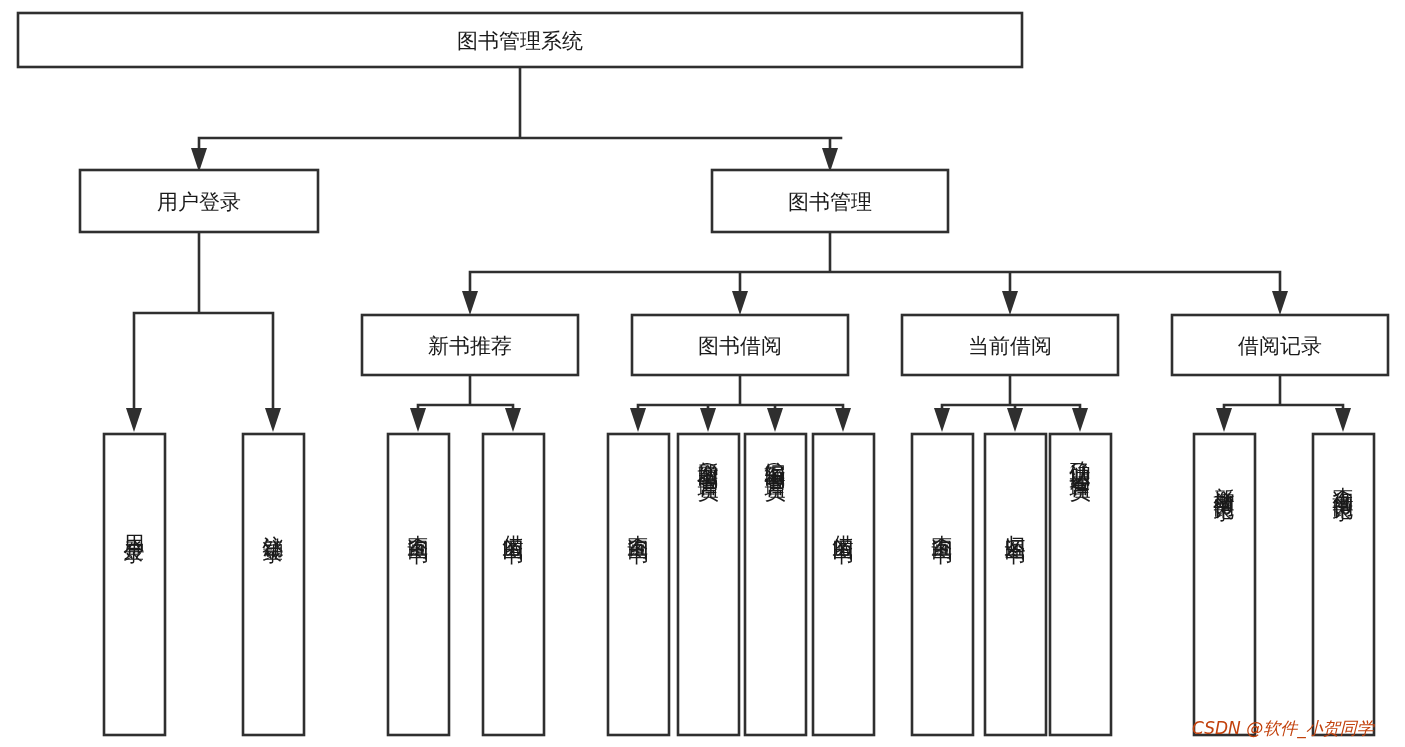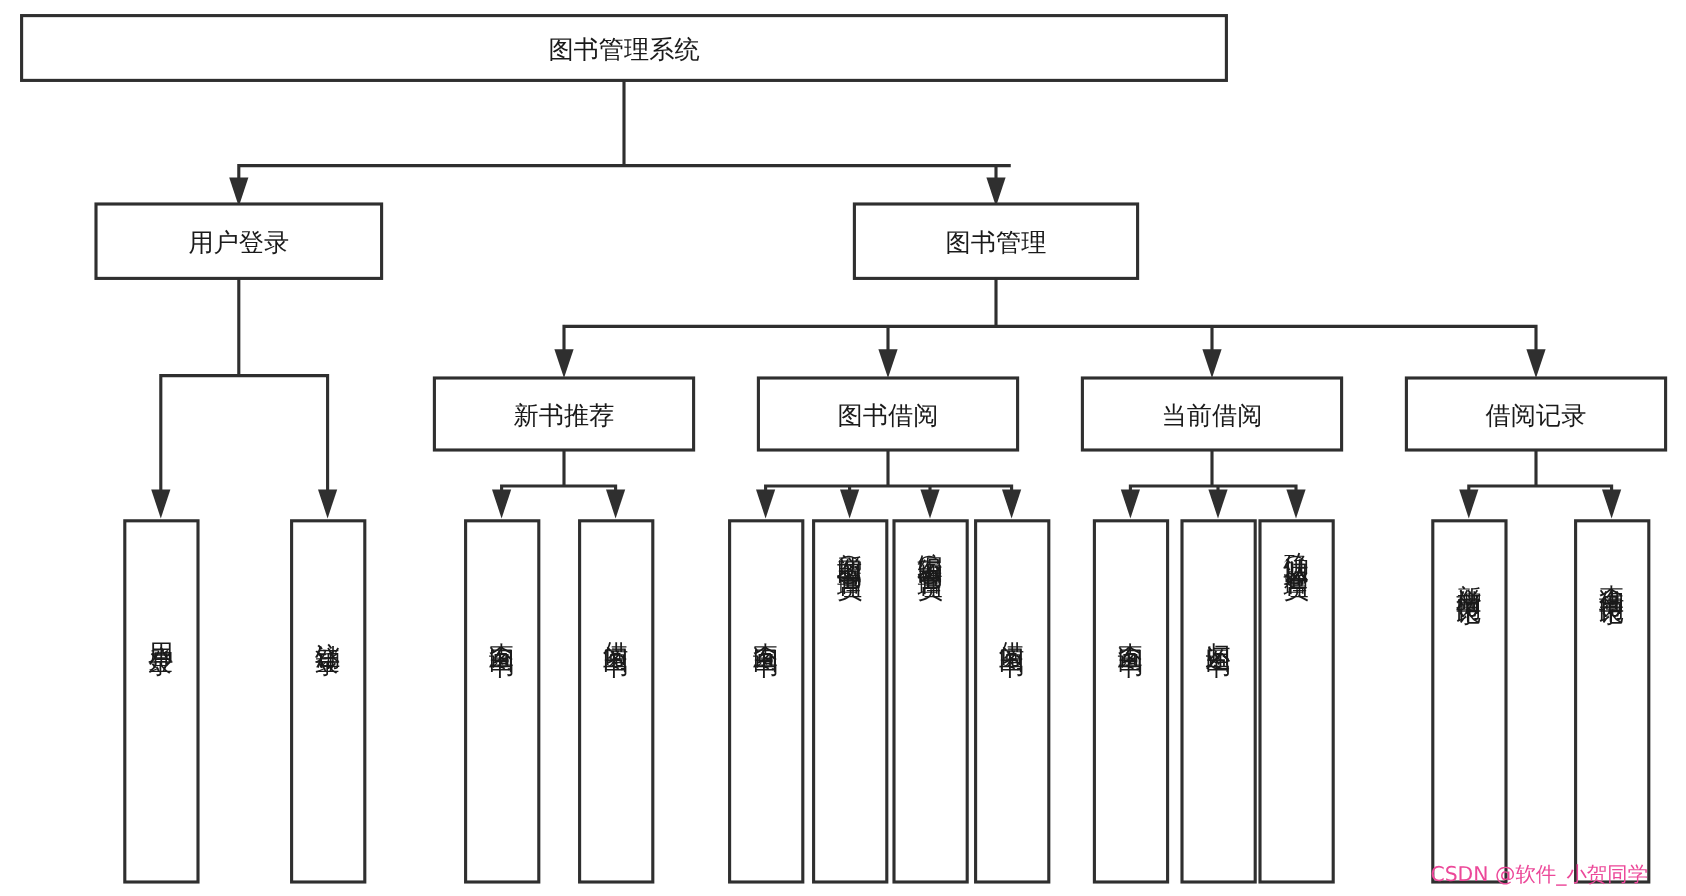--- a/index.html
+++ b/index.html
@@ -52,23 +52,24 @@
     writing-mode: vertical-rl;
     text-orientation: upright;
     glyph-orientation-vertical: 0;
     letter-spacing: 3px;
     dominant-baseline: central;
   }
   .watermark {
     position: absolute;
     font-family: "DejaVu Sans", "Liberation Sans", sans-serif;
     font-size: 17px;
-    color: #ec4899;
+    color: #c2410c;
     white-space: nowrap;
     pointer-events: none;
+    font-style: italic;
   }
 </style>
 </head>
 <body>
 
 <div id="page">
 
   <svg id="diagram-svg" viewBox="0 0 1405 747">
 
     <g>

